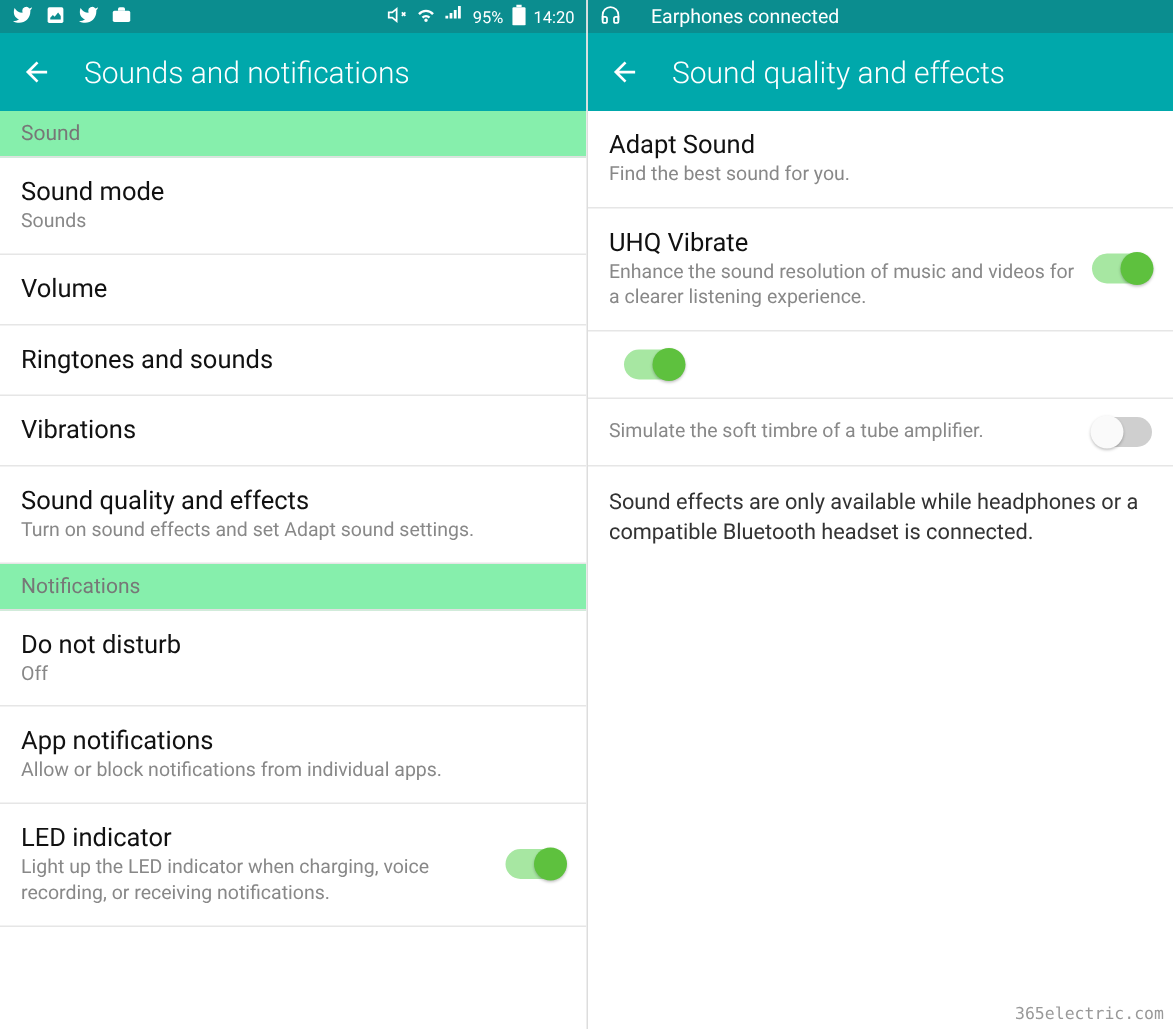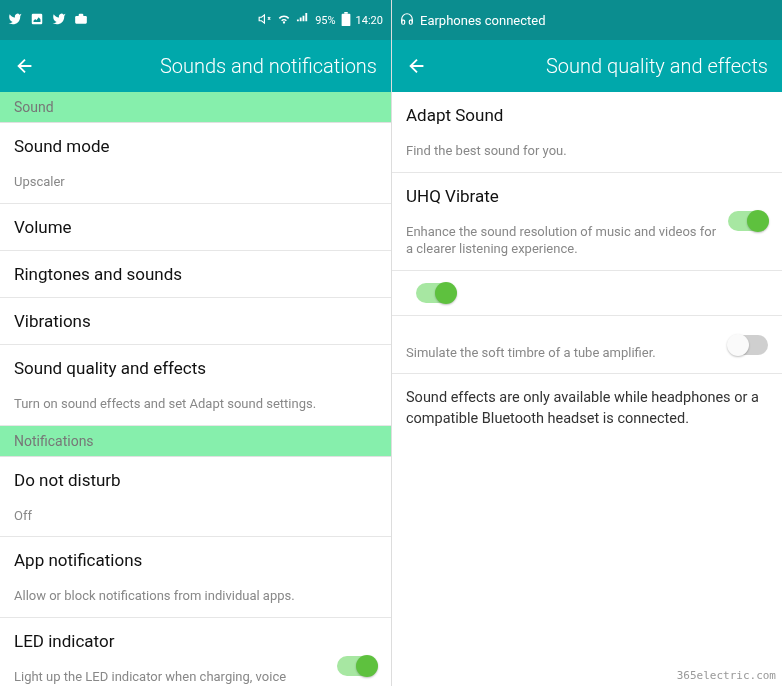--- a/index.html
+++ b/index.html
@@ -8,62 +8,61 @@
     background: #f0f0f0;
     width: 782px;
     height: 686px;
     overflow: hidden;
     position: relative;
   }
   .container { display: flex; width: 782px; height: 686px; }
   .screen { width: 391px; height: 686px; background: #fff; display: flex; flex-direction: column; }
   .screen + .screen { border-left: 1px solid #ddd; }
   .statusbar {
-    height: 40px;
+    height: 22px;
     background: #0b8d8f;
     color: #fff;
     display: flex;
     align-items: center;
     padding: 0 8px;
     font-size: 12px;
   }
   .statusbar .left-icons { display: flex; gap: 8px; }
   .statusbar .spacer { flex: 1; }
   .statusbar .right-icons { display: flex; gap: 5px; align-items: center; }
   .statusbar .right-icons span { font-size: 11px; }
-  .statusbar-text { font-size: 13px; margin-left: 6px; }
+  .statusbar-text { font-size: 13px; margin-left: 20px; }
   .appbar {
     height: 52px;
     background: #00a8ab;
     color: #fff;
     display: flex;
     align-items: center;
     padding: 0 14px;
     font-size: 20px;
     font-weight: 300;
-    justify-content: space-between;
   }
   .appbar .back-icon { margin-right: 20px; display: inline-flex; }
   .content { flex: 1; overflow-y: auto; background: #fff; }
   .section-header {
     background: #86efac;
     color: #777;
     font-size: 14px;
     padding: 7px 14px;
     border-bottom: 1px solid #e0e0e0;
   }
   .row {
     padding: 12px 14px;
     border-bottom: 1px solid #e6e6e6;
     display: flex;
     align-items: center;
   }
   .row .text { flex: 1; }
   .row .title { font-size: 17px; color: #111; line-height: 1.3; }
-  .row .subtitle { font-size: 13px; color: #888; line-height: 1.35; margin-top: 16px; }
+  .row .subtitle { font-size: 13px; color: #888; line-height: 1.35; margin-top: 0; }
   .toggle {
     width: 40px; height: 20px; border-radius: 10px; position: relative; flex-shrink: 0; margin-left: 10px;
   }
   .toggle.on { background: #a7e7a2; }
   .toggle.off { background: #cfcfcf; }
   .toggle .knob {
     width: 22px; height: 22px; border-radius: 50%; position: absolute; top: -1px;
     box-shadow: 0 1px 2px rgba(0,0,0,0.25);
   }
   .toggle.on .knob { right: -1px; background: #5ec13e; }
@@ -142,21 +141,21 @@
       </span>
       <span>Sounds and notifications</span>
     </div>
 
     <div class="content">
       <div class="section-header">Sound</div>
 
       <div class="row">
         <div class="text">
           <div class="title">Sound mode</div>
-          <div class="subtitle">Upscaler</div>
+          <div class="subtitle">Sounds</div>
         </div>
       </div>
 
       <div class="row">
         <div class="text">
           <div class="title">Volume</div>
         </div>
       </div>
 
       <div class="row">

